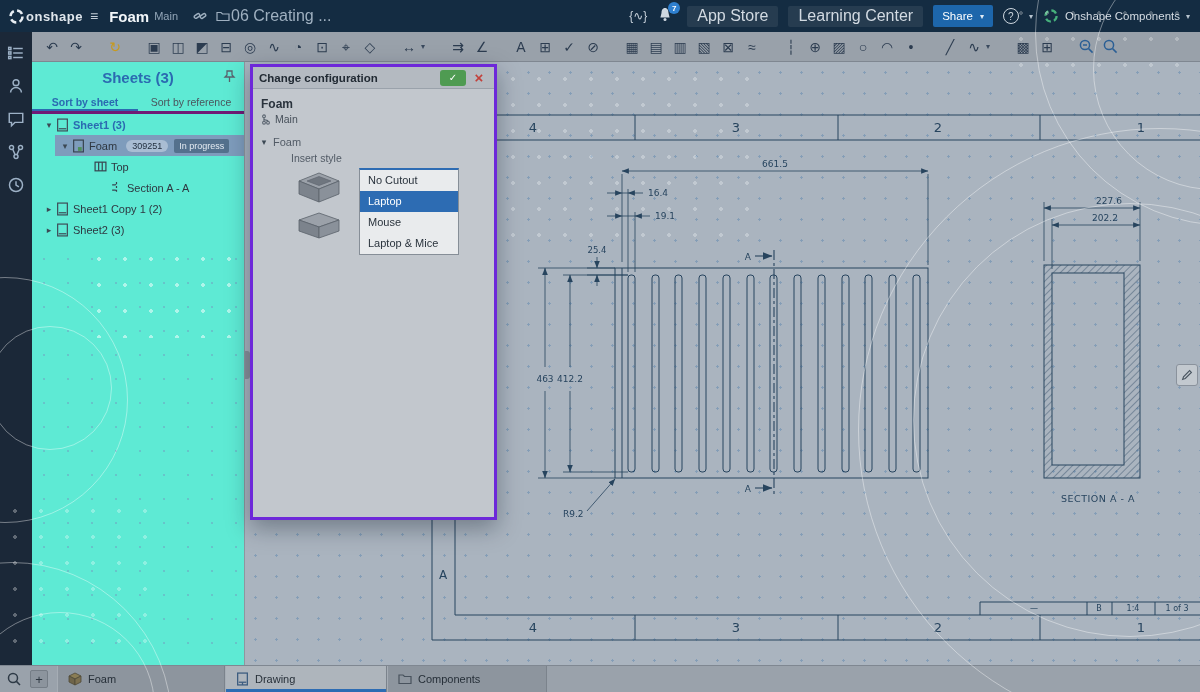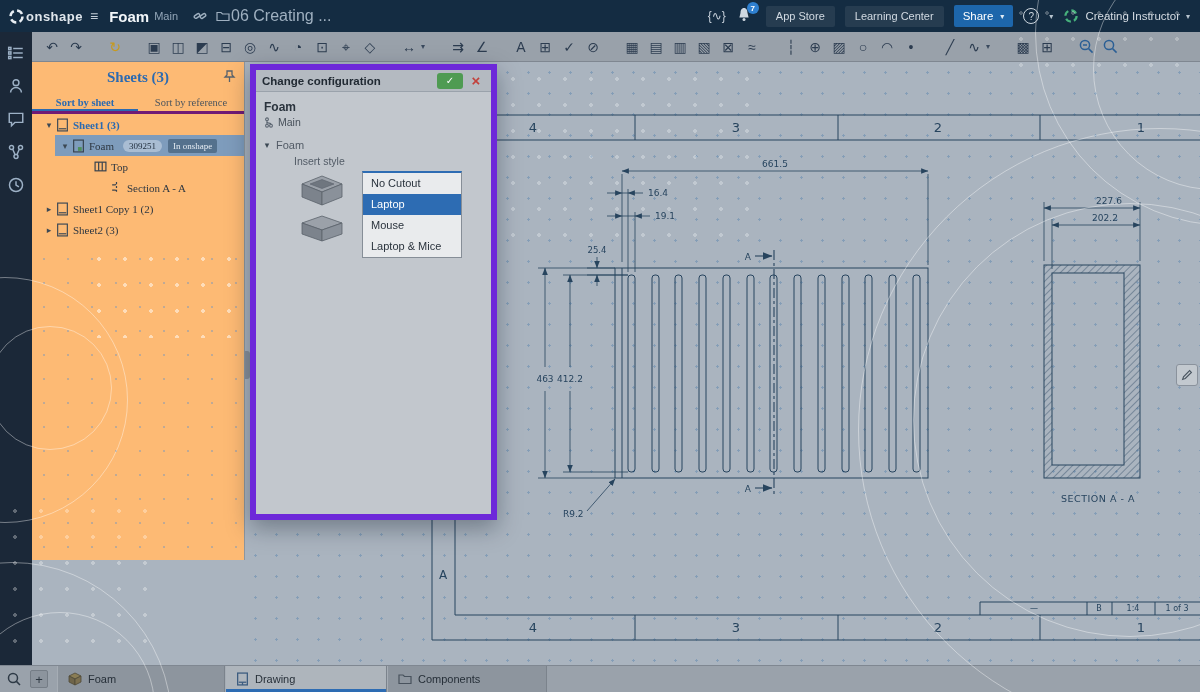--- a/index.html
+++ b/index.html
@@ -20,21 +20,21 @@
   .ws-label { font-size:11px; color:#93a6b8; margin-left:4px; }
   .tb-icon { display:flex; align-items:center; color:#9fb0c0; }
   .breadcrumb { font-size:16px; color:#9fb0c0; }
   .tb-right { margin-left:auto; display:flex; align-items:center; gap:10px; padding-right:10px; }
   .script-glyph { font-size:12px; color:#c5cfd9; }
   .bell-wrap { position:relative; width:20px; height:20px; }
   .bell-badge { position:absolute; top:-4px; right:-3px; min-width:12px; height:12px;
     background:#2f80d0; color:#fff; font-size:8px; font-weight:bold; border-radius:6px;
     display:flex; align-items:center; justify-content:center; padding:0 2px; }
   .tb-btn { height:21px; padding:0 10px; background:rgba(255,255,255,.08); border-radius:2px;
-    display:flex; align-items:center; font-size:11px; color:#d2dae2; cursor:pointer; }
+    display:flex; align-items:center; font-size:16px; color:#d2dae2; cursor:pointer; }
   .share-btn { height:22px; padding:0 9px; background:#1d66ab; border-radius:2px;
     display:flex; align-items:center; gap:7px; font-size:11.5px; color:#fff; cursor:pointer; }
   .caret { font-size:8px; color:#b8c4cf; }
   .help-circle { width:16px; height:16px; border:1.5px solid #cfd8e0; border-radius:50%;
     display:flex; align-items:center; justify-content:center; font-size:10px; color:#cfd8e0; cursor:pointer; }
   .user-wrap { display:flex; align-items:center; gap:6px; cursor:pointer; }
   .user-label { font-size:11.5px; color:#d5dce3; }
 
   
   .toolbar { position:absolute; left:32px; top:32px; width:1168px; height:30px;
@@ -45,22 +45,22 @@
   .ticon.gold { color:#c79a1e; }
   .tcaret { width:10px; font-size:8px; color:#3a4a5e; cursor:pointer; }
   .zoomicon { width:24px; display:flex; justify-content:center; cursor:pointer; }
 
   
   .lrail { position:absolute; left:0; top:32px; width:32px; height:633px; background:#1b2838;
     display:flex; flex-direction:column; align-items:center; padding-top:12px; gap:15px; z-index:2; }
   .rail-icon { width:18px; height:18px; cursor:pointer; }
 
   
-  .sidepanel { position:absolute; left:32px; top:62px; width:213px; height:498px;
-    background:#fdba74; border-right:1px solid #8e969f; z-index:2;font-family:Liberation Serif, serif; }
+  .sidepanel { position:absolute; left:32px; top:62px; width:213px; height:603px;
+    background:#5eead4; border-right:1px solid #8e969f; z-index:2; }
   .p-header { height:30px; position:relative; display:flex; align-items:center; justify-content:center;
     color:#2b6ab1; font-size:15px; font-weight:bold; }
   .pin-btn { position:absolute; right:7px; top:7px; cursor:pointer; }
   .p-tabs { display:flex; height:22px; border-bottom:3px solid #701a75; font-size:10.5px; }
   .p-tab { flex:1; text-align:center; line-height:21px; color:#4b545d; cursor:pointer; }
   .p-tab.active { color:#2b6ab1; font-weight:bold; box-shadow:inset 0 -2px 0 #2b6ab1; }
   .tree-row { height:21px; display:flex; align-items:center; font-size:11px; color:#2e3741; cursor:pointer; }
   .tcar { width:14px; text-align:center; font-size:9px; color:#3c4854; }
   .row-icon { margin:0 4px 0 0; display:flex; }
   .blue-label { color:#2b6ab1; font-weight:bold; }
@@ -78,21 +78,21 @@
     background-size:21px 21px; z-index:1; }
   .drawing svg.sheet { position:absolute; left:0; top:0; }
   .panel-handle { position:absolute; left:245px; top:351px; width:5px; height:28px;
     background:#89919b; border-radius:0 3px 3px 0; z-index:3; cursor:pointer; }
   .floatbtn { position:absolute; left:1176px; top:364px; width:22px; height:22px;
     background:#c3c9cf; border:1px solid #8a929c; border-radius:3px;
     display:flex; align-items:center; justify-content:center; z-index:2; cursor:pointer; }
 
   
   .dialog { position:absolute; left:250px; top:64px; width:247px; height:456px;
-    background:#c2c7cd; border:6px solid #6d28d9; box-shadow:0 8px 22px rgba(10,20,35,.35);
+    background:#c2c7cd; border:3px solid #6d28d9; box-shadow:0 8px 22px rgba(10,20,35,.35);
     z-index:20; color:#2a333d; }
   .d-header { height:22px; background:#b4bac1; border-bottom:1px solid #9aa2ab;
     display:flex; align-items:center; padding:0 6px; cursor:move; }
   .d-title { font-size:11.5px; font-weight:bold; color:#212a33; }
   .d-ok { margin-left:auto; width:26px; height:16px; background:#4f9b52; border-radius:3px;
     color:#fff; font-size:10px; display:flex; align-items:center; justify-content:center; cursor:pointer; }
   .d-close { width:18px; text-align:center; color:#c2413c; font-weight:bold; font-size:15px;
     line-height:16px; margin-left:4px; cursor:pointer; }
   .d-part { font-weight:bold; font-size:12px; margin:8px 0 2px 8px; }
   .d-branch { display:flex; align-items:center; gap:4px; margin:1px 0 0 8px; font-size:10.5px; color:#47505a; }
@@ -165,21 +165,21 @@
     <span class="share-btn">
       <span>Share</span>
       <span class="caret" style="color:#e3edf6">▾</span>
     </span>
     <span class="help-circle">?</span>
     <span class="caret">▾</span>
     <span class="user-wrap">
       <svg width="16" height="16" viewBox="0 0 16 16">
           <circle cx="8" cy="8" r="5.6" fill="none" stroke="#46b07c" stroke-width="2.2" stroke-dasharray="5.5 3.2"></circle>
         </svg>
-      <span class="user-label">Creating Instructor</span>
+      <span class="user-label">Onshape Components</span>
       <span class="caret">▾</span>
     </span>
   </div>
 </div>
 
 <div class="toolbar">
   <div class="tgroup">
     <span class="ticon">↶</span>
     <span class="ticon">↷</span>
   </div>
@@ -322,21 +322,21 @@
   <div class="tree-row ind-b sel">
     <span class="tcar">▾</span>
     <span class="row-icon">
       <svg width="13" height="14" viewBox="0 0 12 13" fill="none" stroke="#37424e" stroke-width="1.1">
           <rect x="1.5" y="1" width="9" height="11"></rect>
           <rect x="5.5" y="7.5" width="3.5" height="3.5" fill="#4e8f5a" stroke="none"></rect>
         </svg>
     </span>
     <span>Foam</span>
     <span class="badge-pn">309251</span>
-    <span class="badge-status">In onshape</span>
+    <span class="badge-status">In progress</span>
   </div>
 
   <div class="tree-row ind-c">
     <span class="row-icon">
       <svg width="13" height="13" viewBox="0 0 12 12" fill="none" stroke="#37424e" stroke-width="1.1">
           <rect x="1" y="2" width="10" height="8"></rect>
           <line x1="4.3" y1="2" x2="4.3" y2="10"></line>
           <line x1="7.6" y1="2" x2="7.6" y2="10"></line>
         </svg>
     </span>

